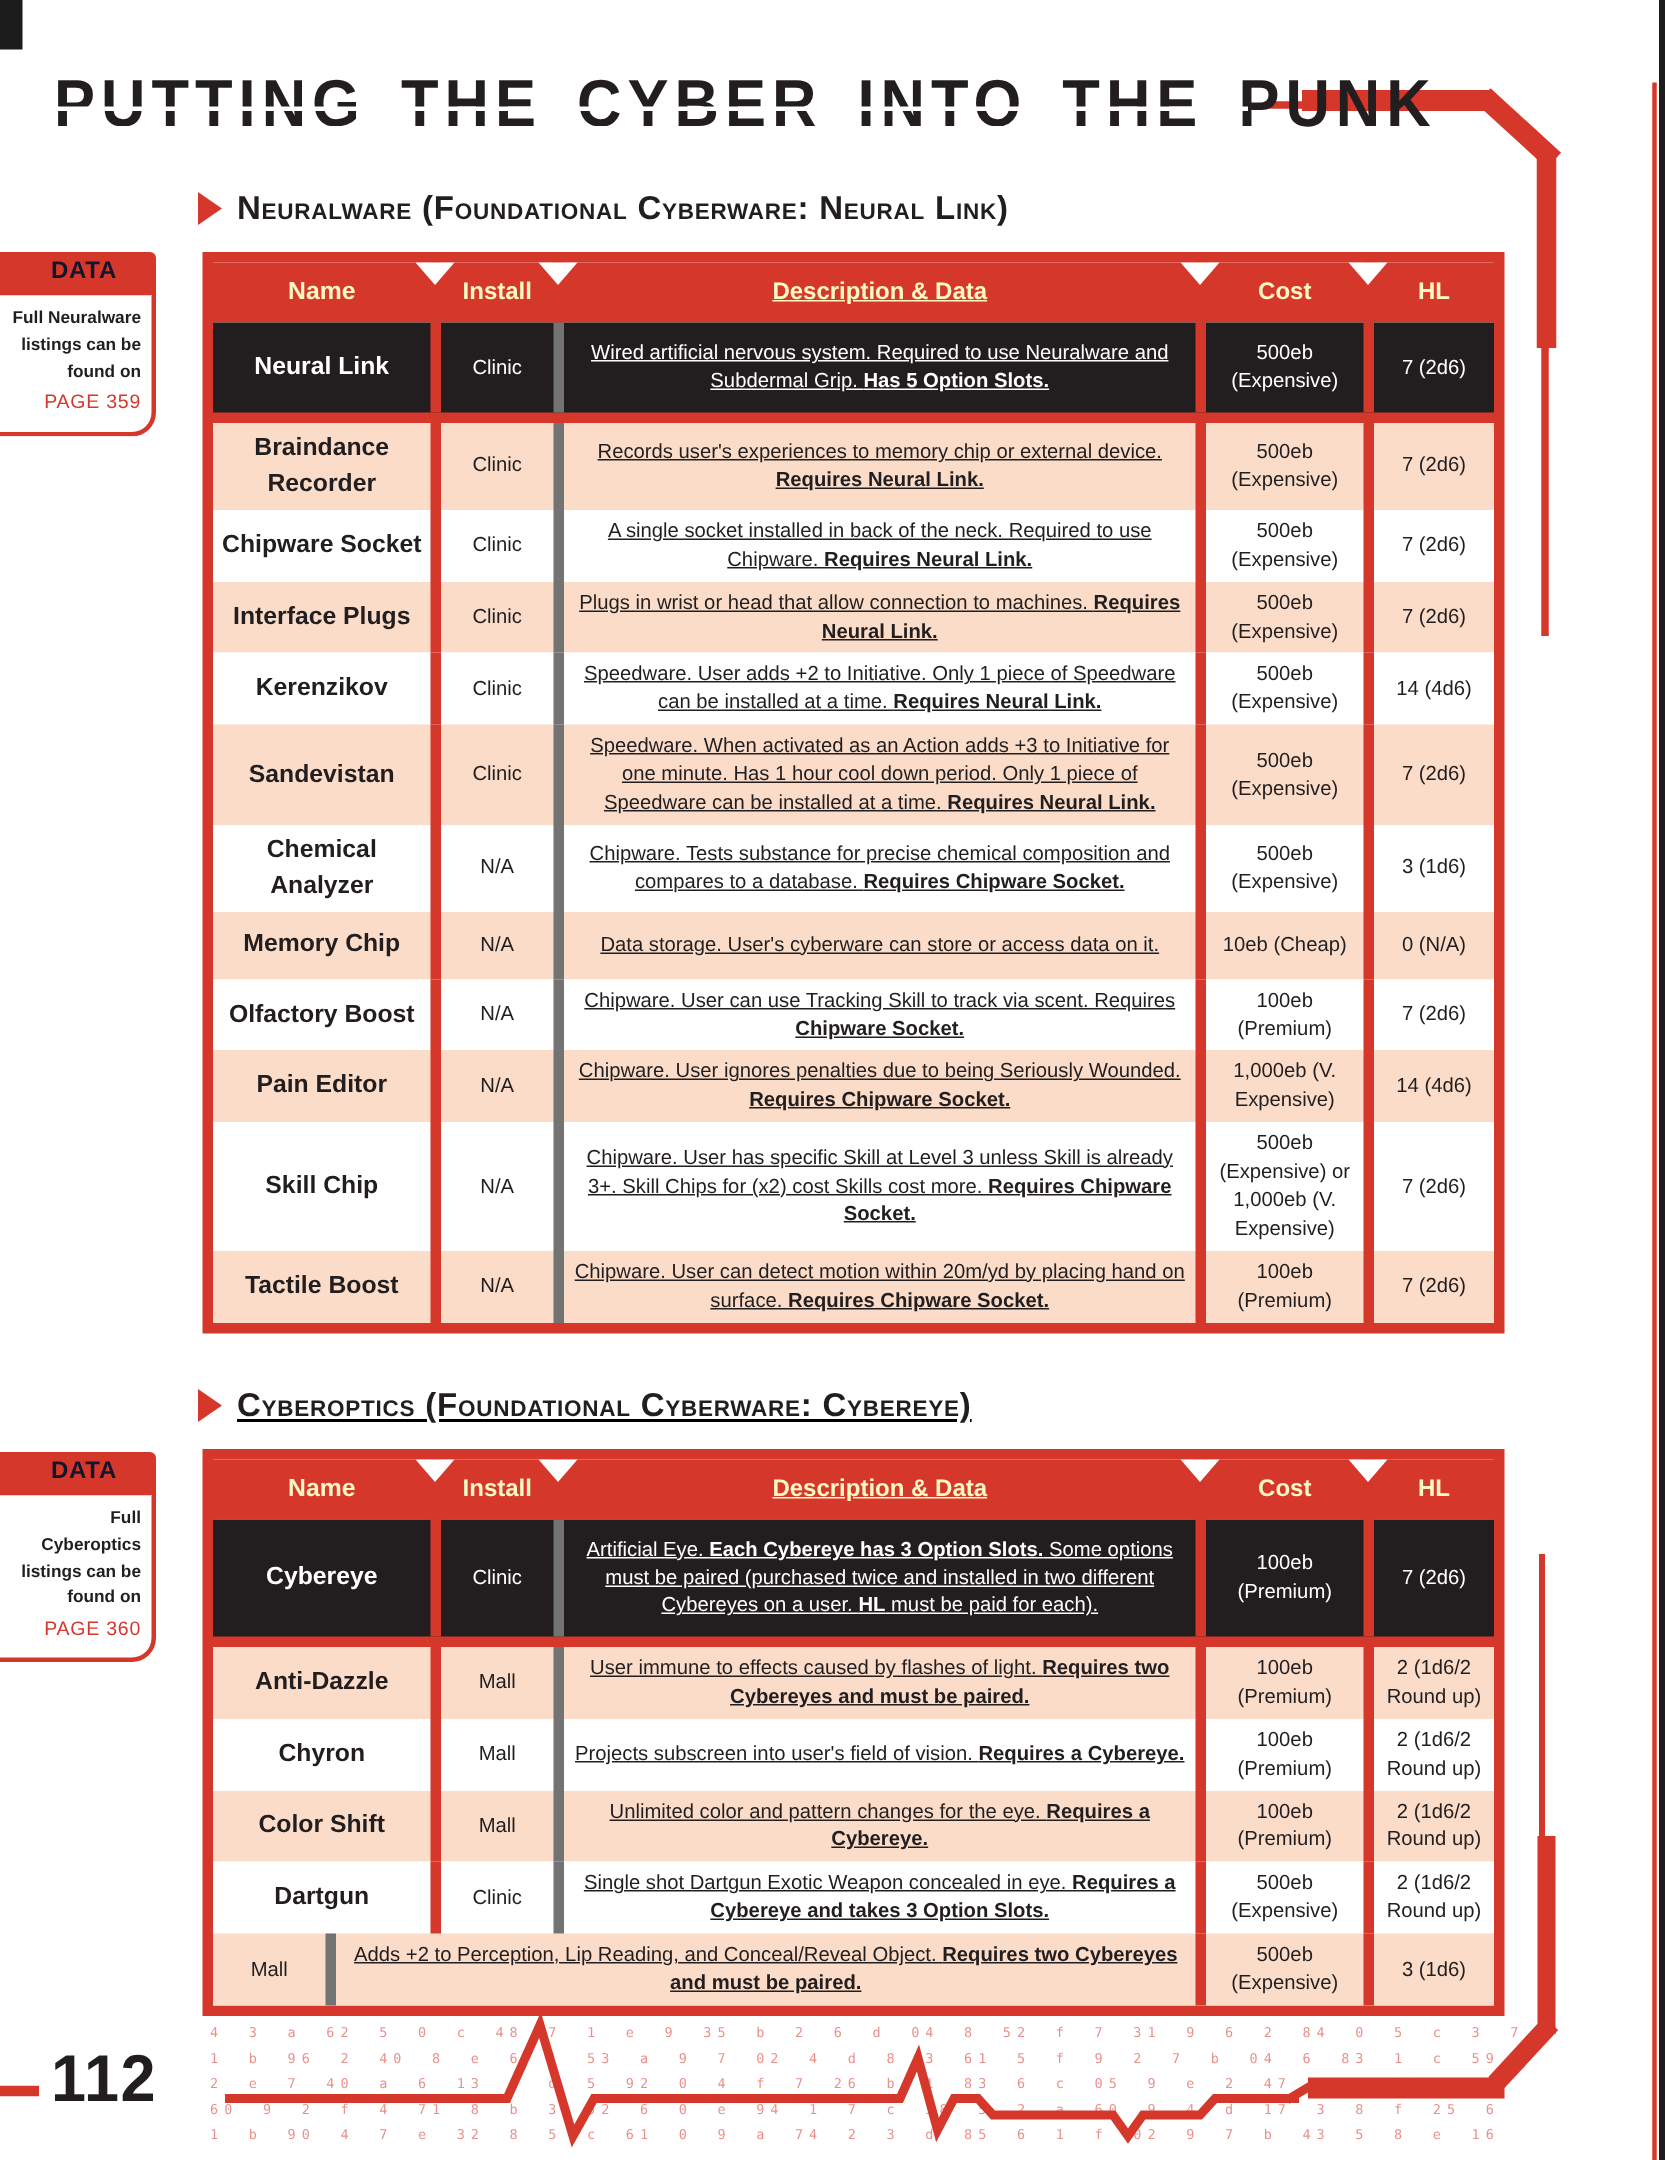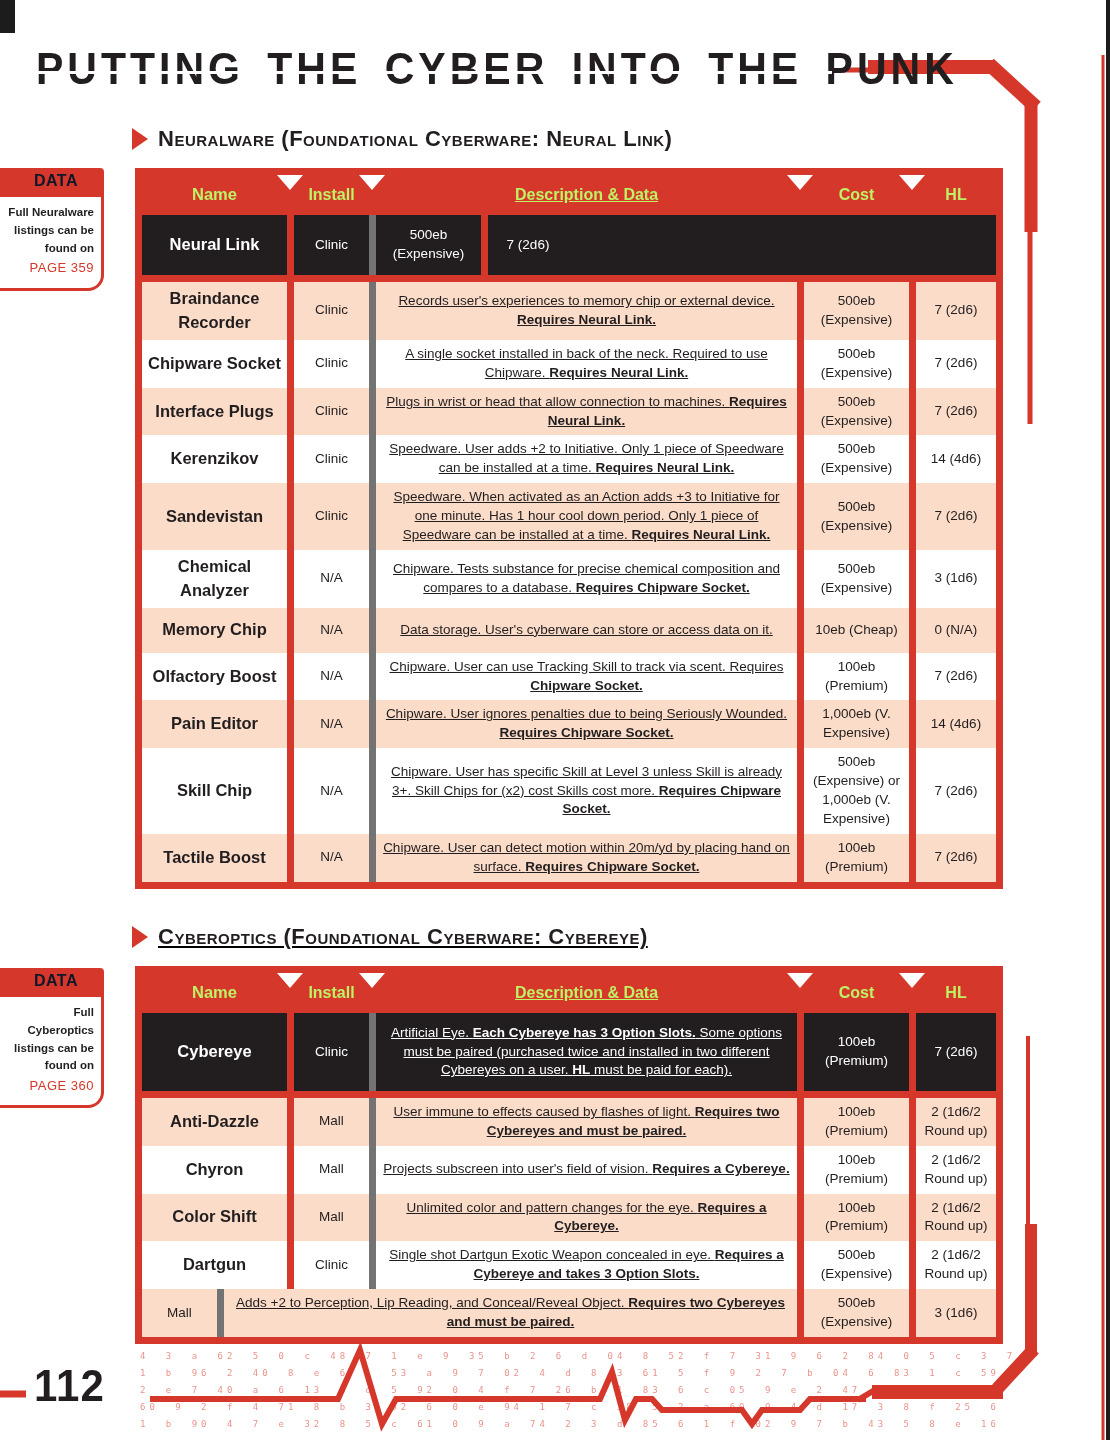--- a/index.html
+++ b/index.html
@@ -28,21 +28,21 @@
   .db-1{top:168px;} .db-2{top:968px;}
   .data-head{background:#d6372b;color:#0f172a;font-weight:700;font-size:16px;text-align:right;
     padding:4px 26px 4px 0;border-radius:0 4px 0 0;letter-spacing:.5px;}
   .data-body{background:#fff;border:3px solid #d6372b;border-left:none;border-radius:0 0 16px 0;
     padding:7px 7px 9px 4px;text-align:right;font-size:11.5px;font-weight:600;color:#221e1f;line-height:1.55;}
   .page-ref{display:block;color:#d6372b;font-weight:400;font-size:13px;letter-spacing:.5px;margin-top:1px;}
   
   .cyb-table{position:absolute;left:135px;width:868px;box-sizing:border-box;border:7px solid #d6372b;background:#fff;}
   .t-1{top:168px;} .t-2{top:966px;}
   .thead{display:flex;background:#d6372b;border-bottom:0;}
-  .th{position:relative;box-sizing:border-box;color:#bef264;font-weight:700;font-size:16px;
+  .th{position:relative;box-sizing:border-box;color:#fef9c3;font-weight:700;font-size:16px;
     display:flex;align-items:center;justify-content:center;height:40px;}
   .notch{position:absolute;top:0;left:-17px;width:0;height:0;
     border-left:13px solid transparent;border-right:13px solid transparent;border-top:15px solid #ffffff;}
   .trow{display:flex;}
   .trow:nth-child(even){background:#fadcc9;}
   .trow:nth-child(odd){background:#ffffff;}
   .trow.black{background:#221e1f;color:#fff;border-bottom:7px solid #d6372b;}
   .cell{box-sizing:border-box;display:flex;flex-direction:column;align-items:center;justify-content:center;
     text-align:center;padding:5px 6px;font-size:13.5px;color:#221e1f;line-height:1.4;}
   .trow.black .cell{color:#fff;}
@@ -130,20 +130,23 @@
         </div>
       <div class="th c-hl">
           <span class="notch"></span>
           <span>HL</span>
         </div>
     </div>
     <div class="tbody">
         <div class="trow black">
           <div class="cell c-name">Neural Link</div>
           <div class="cell c-install">Clinic</div>
+          <div class="cell c-desc">
+            <div><span>Wired artificial nervous system. Required to use Neuralware and Subdermal Grip. </span><span class="b">Has 5 Option Slots.</span></div>
+          </div>
           <div class="cell c-cost">500eb (Expensive)</div>
           <div class="cell c-hl">7 (2d6)</div>
         </div>
         <div class="trow">
           <div class="cell c-name">Braindance Recorder</div>
           <div class="cell c-install">Clinic</div>
           <div class="cell c-desc">
             <div><span>Records user's experiences to memory chip or external device. </span><span class="b">Requires Neural Link.</span></div>
           </div>
           <div class="cell c-cost">500eb (Expensive)</div>

